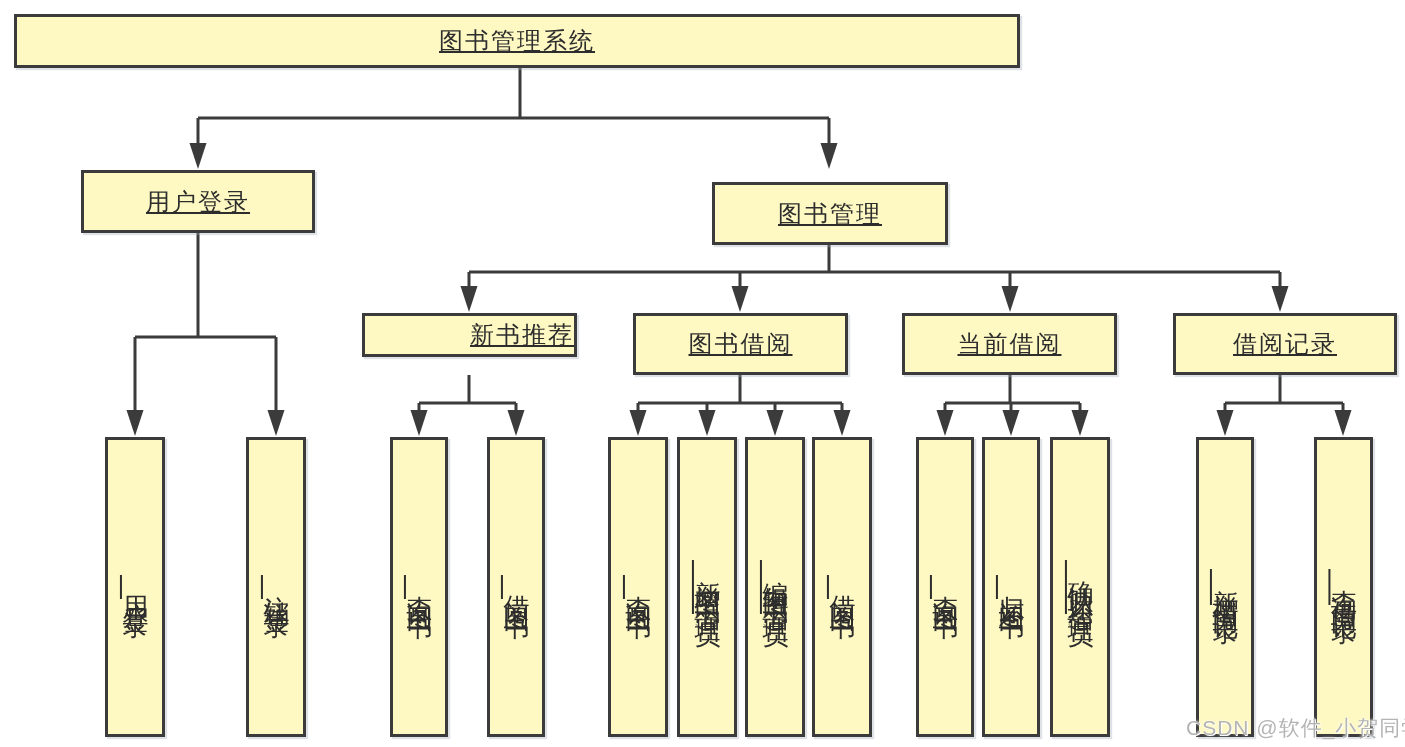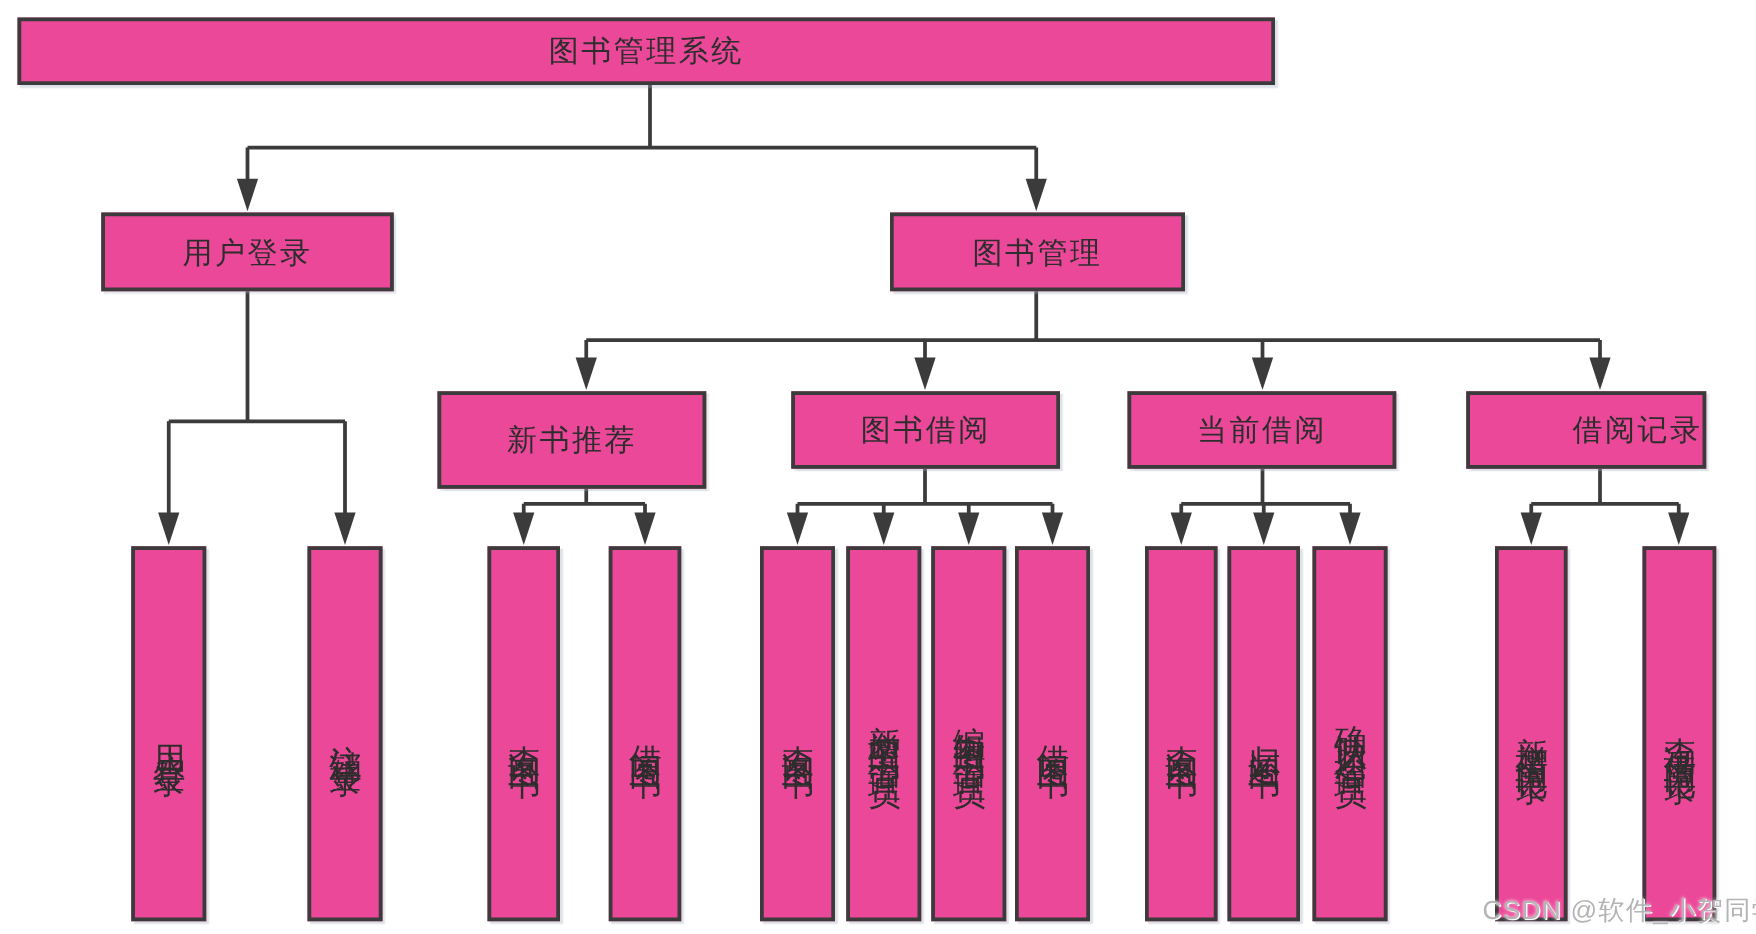--- a/index.html
+++ b/index.html
@@ -12,28 +12,29 @@
     font-family: "Liberation Sans", sans-serif;
     color: #2d2d2d;
   }
   .connectors {
     position: absolute;
     left: 0; top: 0;
     z-index: 1;
   }
   .box {
     position: absolute;
-    background: #ec4899;
+    background: #fef9c3;
     border: 3px solid #3b3b3b;
     box-sizing: border-box;
     display: flex;
     align-items: center;
     justify-content: center;
     z-index: 2;
     box-shadow: 2px 2px 1px rgba(160,172,184,0.35);
+    text-decoration: underline;
   }
   .box-h { font-size: 24px; letter-spacing: 2px; white-space: nowrap; }
   .box-v .vtext {
     writing-mode: vertical-rl;
     text-orientation: mixed;
     font-size: 26px;
     letter-spacing: 6px;
     line-height: 1.15;
   }
   .watermark {
@@ -93,34 +94,34 @@
     </g>
   </svg>
 
   <div class="box box-h" style="left:14px; top:14px; width:1006px; height:54px;">
     <span>图书管理系统</span>
   </div>
 
   <div class="box box-h" style="left:81px; top:170px; width:234px; height:63px;">
     <span>用户登录</span>
   </div>
-  <div class="box box-h" style="left:712px; top:170px; width:236px; height:63px;justify-content:center;">
+  <div class="box box-h" style="left:712px; top:182px; width:236px; height:63px;justify-content:center;">
     <span>图书管理</span>
   </div>
 
-  <div class="box box-h" style="left:350px; top:313px; width:215px; height:78px;">
+  <div class="box box-h" style="left:362px; top:313px; width:215px; height:44px;justify-content:flex-end;">
     <span>新书推荐</span>
   </div>
   <div class="box box-h" style="left:902px; top:313px; width:215px; height:62px;">
     <span>当前借阅</span>
   </div>
   <div class="box box-h" style="left:633px; top:313px; width:215px; height:62px;">
     <span>图书借阅</span>
   </div>
-  <div class="box box-h" style="left:1173px; top:313px; width:192px; height:62px;justify-content:flex-end;">
+  <div class="box box-h" style="left:1173px; top:313px; width:224px; height:62px;">
     <span>借阅记录</span>
   </div>
 
   <div class="box box-v" style="left:105px; top:437px; width:60px; height:300px;">
     <span class="vtext">用户登录</span>
   </div>
   <div class="box box-v" style="left:246px; top:437px; width:60px; height:300px;">
     <span class="vtext">注销登录</span>
   </div>
 

